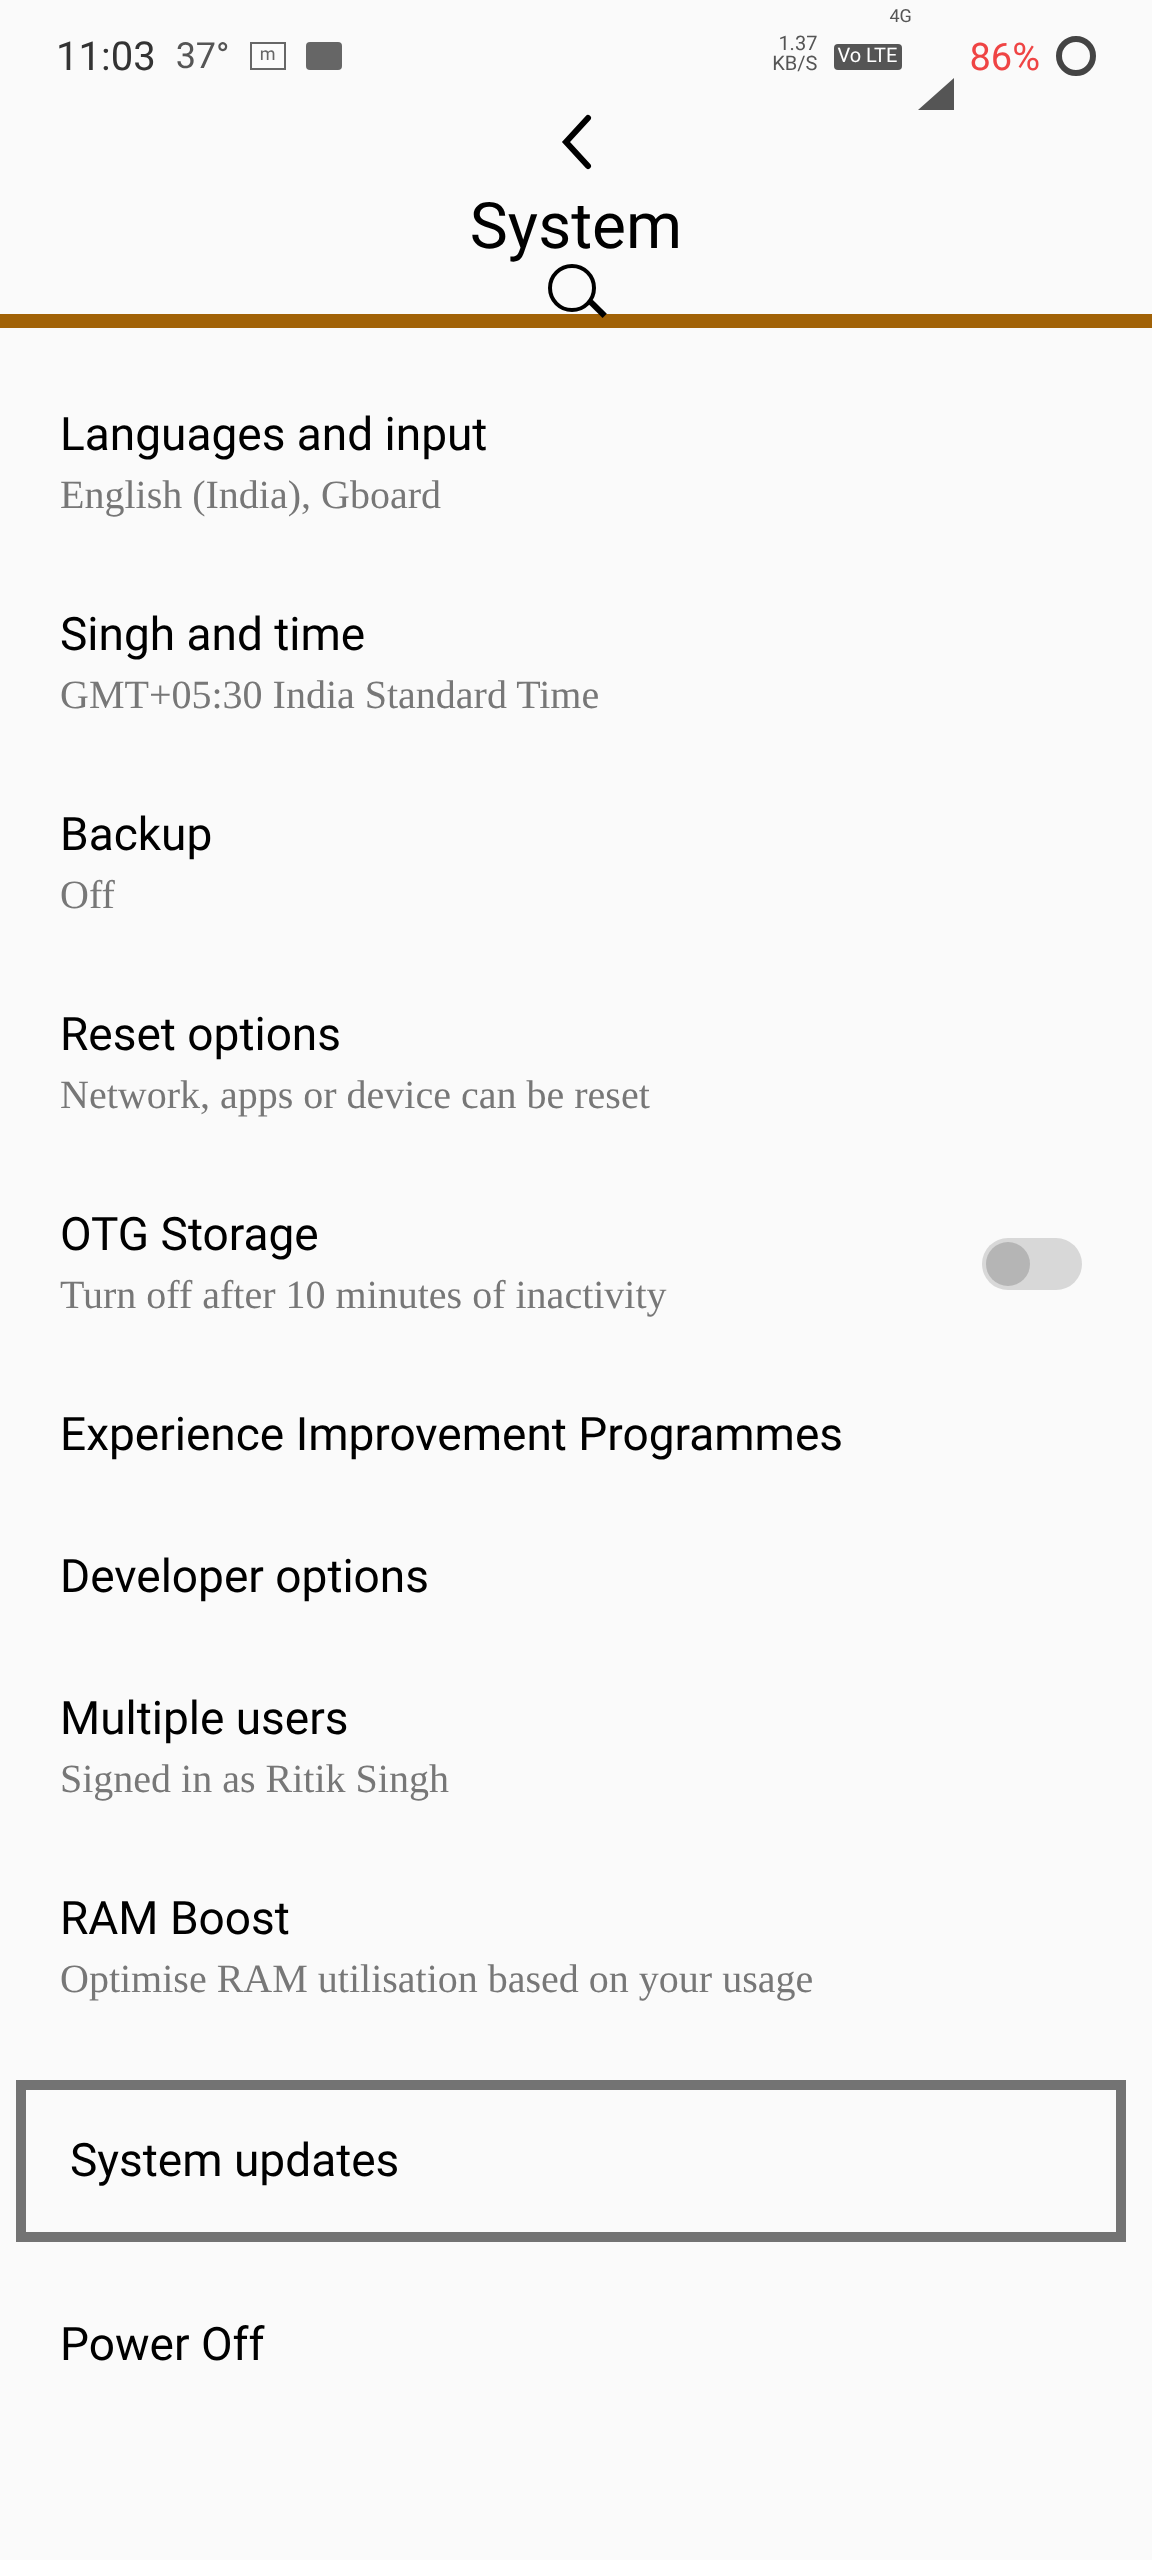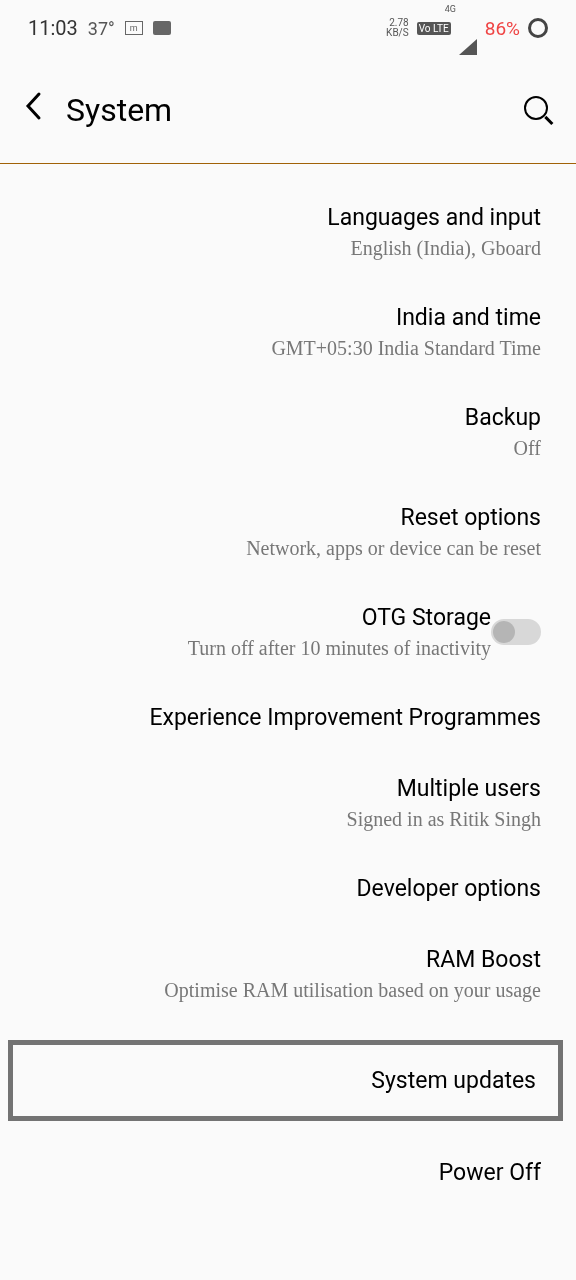--- a/index.html
+++ b/index.html
@@ -53,22 +53,22 @@
     .status-ring {
       width: 20px; height: 20px;
       border: 3px solid #444;
       border-radius: 50%;
     }
     .header {
       height: 108px;
       display: flex;
       align-items: center;
       padding: 0 24px;
-      gap: 24px;
-      border-bottom: 1px solid #a16207;
+      border-bottom: 7px solid #a16207;
+      flex-direction: column;
     }
     .back-arrow { font-size: 30px; color: #000; cursor: pointer; }
     .header-title { font-size: 32px; font-weight: 400; color: #000; flex: 1; }
     .search-icon {
       width: 28px; height: 28px;
       position: relative;
       cursor: pointer;
     }
     .search-icon::before {
       content: '';
@@ -79,21 +79,21 @@
       top: 0; left: 0;
     }
     .search-icon::after {
       content: '';
       position: absolute;
       width: 10px; height: 2.5px;
       background: #000;
       transform: rotate(45deg);
       bottom: 2px; right: -2px;
     }
-    .settings-list { padding: 18px 35px 0 30px; text-align: right; }
+    .settings-list { padding: 18px 35px 0 30px; }
     .setting-item {
       padding: 22px 0;
       display: flex;
       align-items: center;
       justify-content: space-between;
       cursor: pointer;
     }
     .setting-text { flex: 1; }
     .setting-title {
       font-size: 23px;
@@ -136,21 +136,21 @@
   <div class="status-left">
     <span class="status-time">11:03</span>
     <span class="status-temp">37°</span>
     <span class="status-icon-box">m</span>
     <span style="width:18px;height:14px;background:#666;border-radius:2px;position:relative;overflow:hidden;">
       <span class="status-pic-icon"></span>
     </span>
   </div>
   <div class="status-right">
     <div class="status-kbs">
-      <div>2.78</div>
+      <div>1.37</div>
       <div>KB/S</div>
     </div>
     <span class="status-volte">Vo LTE</span>
     <span style="position:relative;">
       <span class="status-4g">4G</span>
       <span class="status-signal"></span>
     </span>
     <span class="status-battery">86%</span>
     <span class="status-ring"></span>
   </div>
@@ -170,21 +170,21 @@
 
   <div class="setting-item">
     <div class="setting-text">
       <div class="setting-title">Languages and input</div>
       <div class="setting-subtitle">English (India), Gboard</div>
     </div>
   </div>
 
   <div class="setting-item">
     <div class="setting-text">
-      <div class="setting-title">India and time</div>
+      <div class="setting-title">Singh and time</div>
       <div class="setting-subtitle">GMT+05:30 India Standard Time</div>
     </div>
   </div>
 
   <div class="setting-item">
     <div class="setting-text">
       <div class="setting-title">Backup</div>
       <div class="setting-subtitle">Off</div>
     </div>
   </div>
@@ -205,33 +205,33 @@
   </div>
 
   <div class="setting-item">
     <div class="setting-text">
       <div class="setting-title setting-title-only">Experience Improvement Programmes</div>
     </div>
   </div>
 
   <div class="setting-item">
     <div class="setting-text">
+      <div class="setting-title setting-title-only">Developer options</div>
+    </div>
+  </div>
+
+  <div class="setting-item">
+    <div class="setting-text">
       <div class="setting-title">Multiple users</div>
       <div class="setting-subtitle">Signed in as Ritik Singh</div>
     </div>
   </div>
 
   <div class="setting-item">
     <div class="setting-text">
-      <div class="setting-title setting-title-only">Developer options</div>
-    </div>
-  </div>
-
-  <div class="setting-item">
-    <div class="setting-text">
       <div class="setting-title">RAM Boost</div>
       <div class="setting-subtitle">Optimise RAM utilisation based on your usage</div>
     </div>
   </div>
 
   <div class="setting-item highlighted">
     <div class="setting-text">
       <div class="setting-title setting-title-only">System updates</div>
     </div>
   </div>

